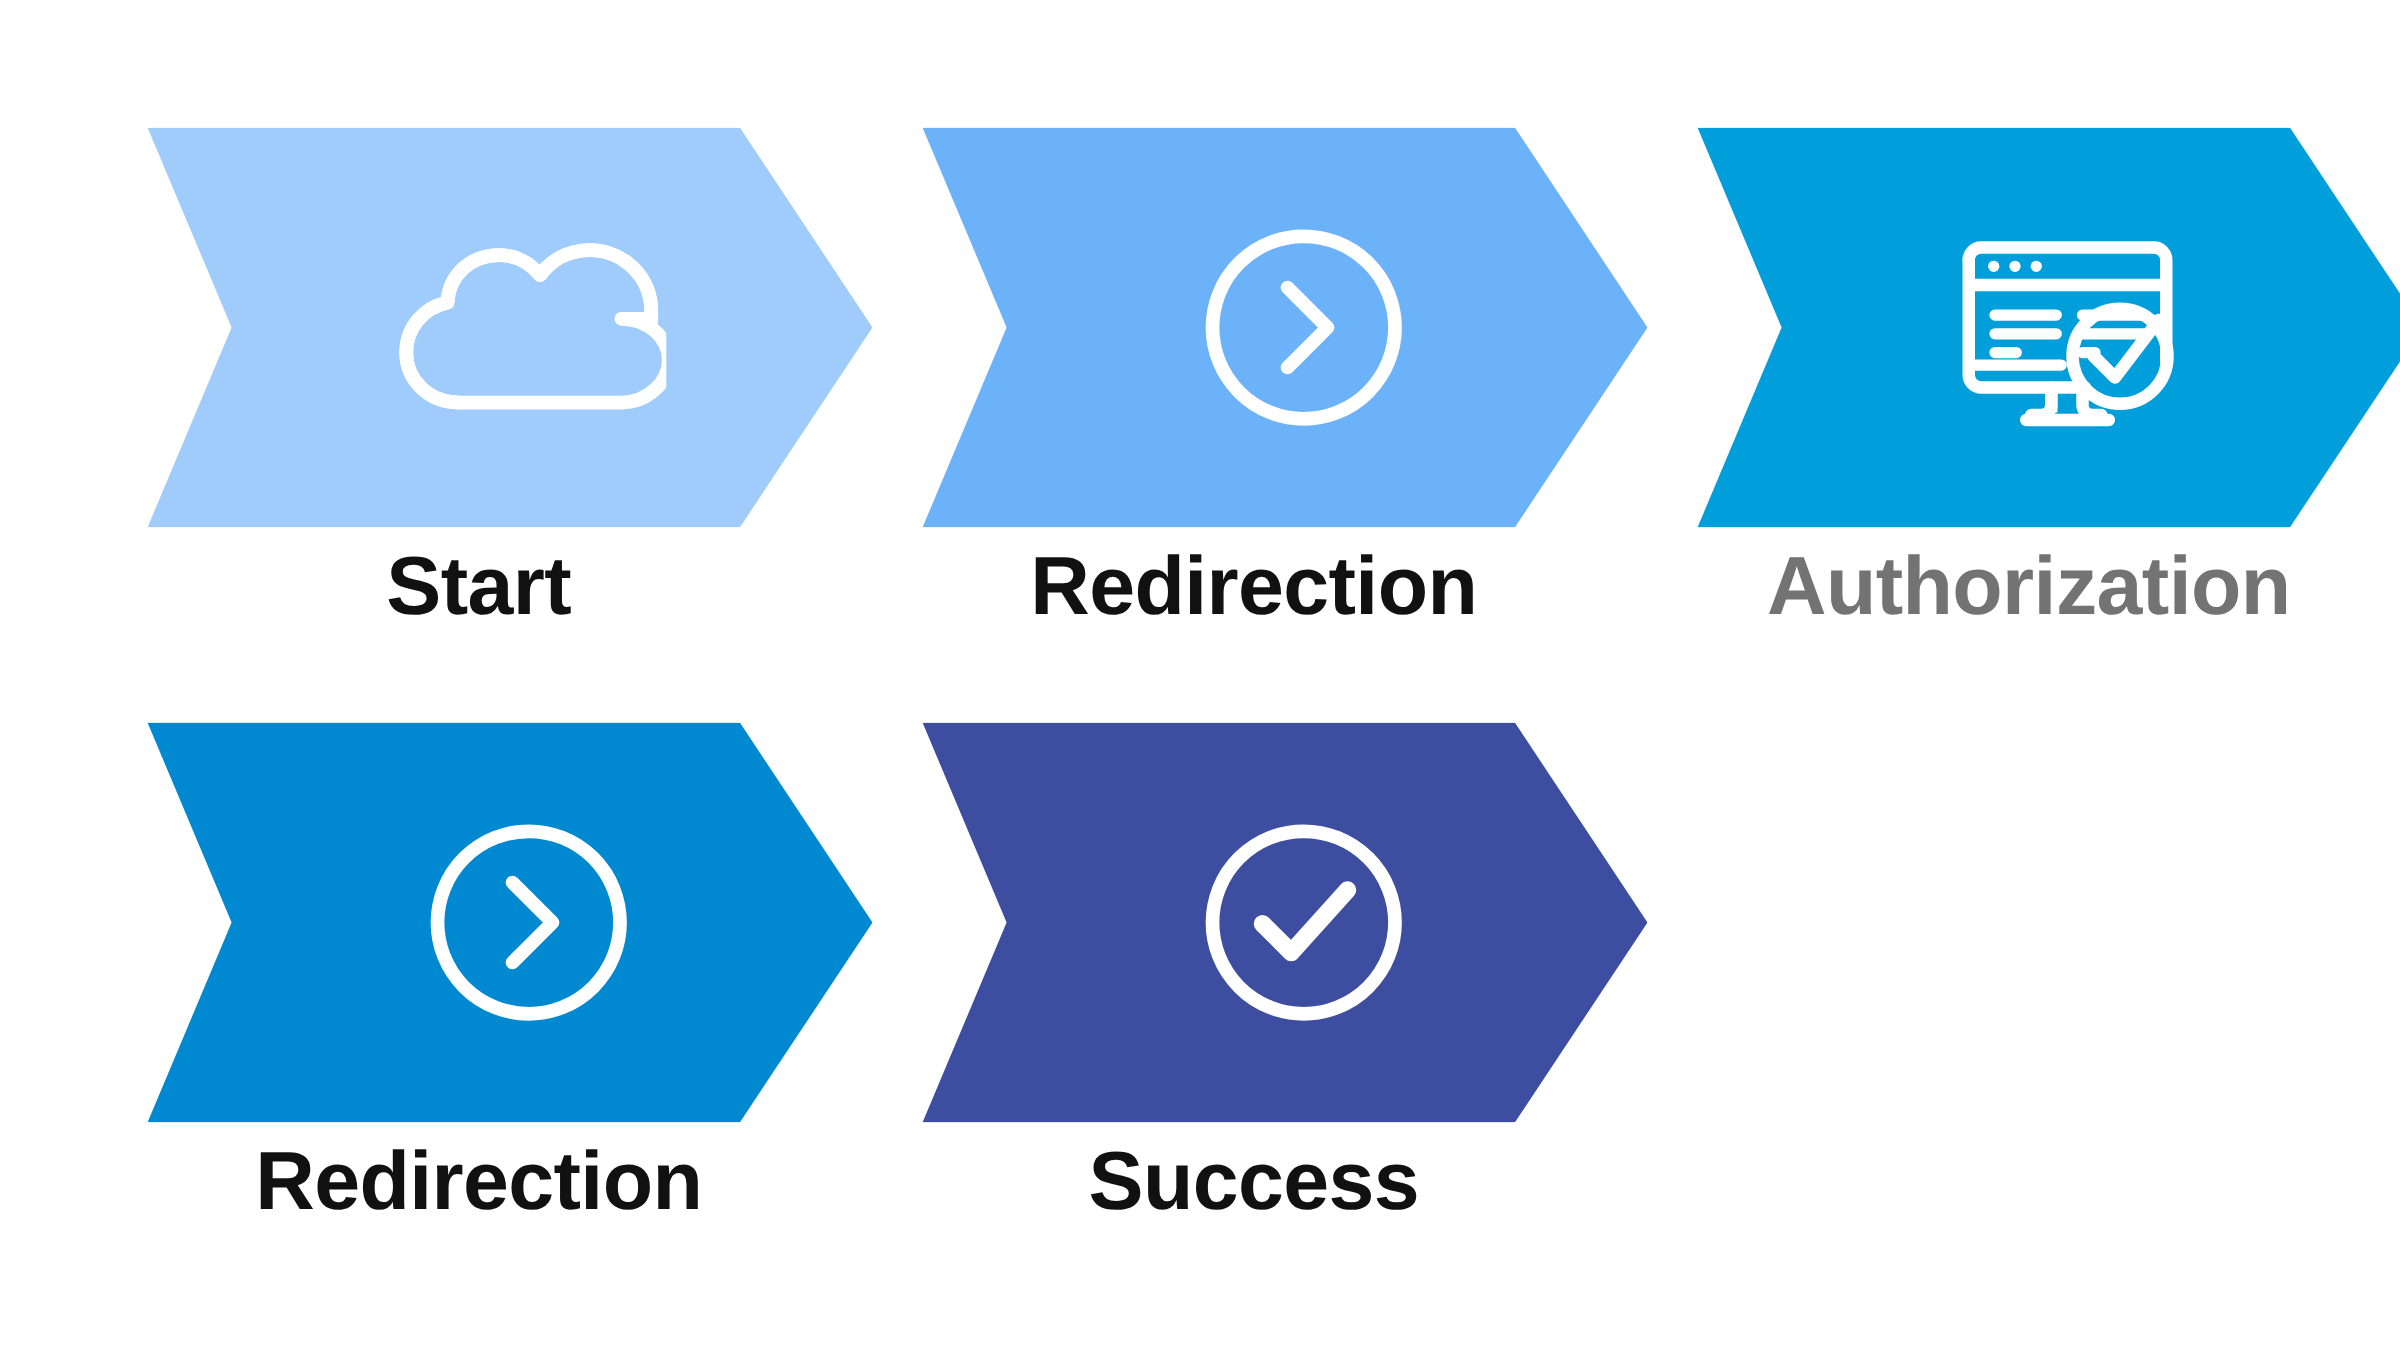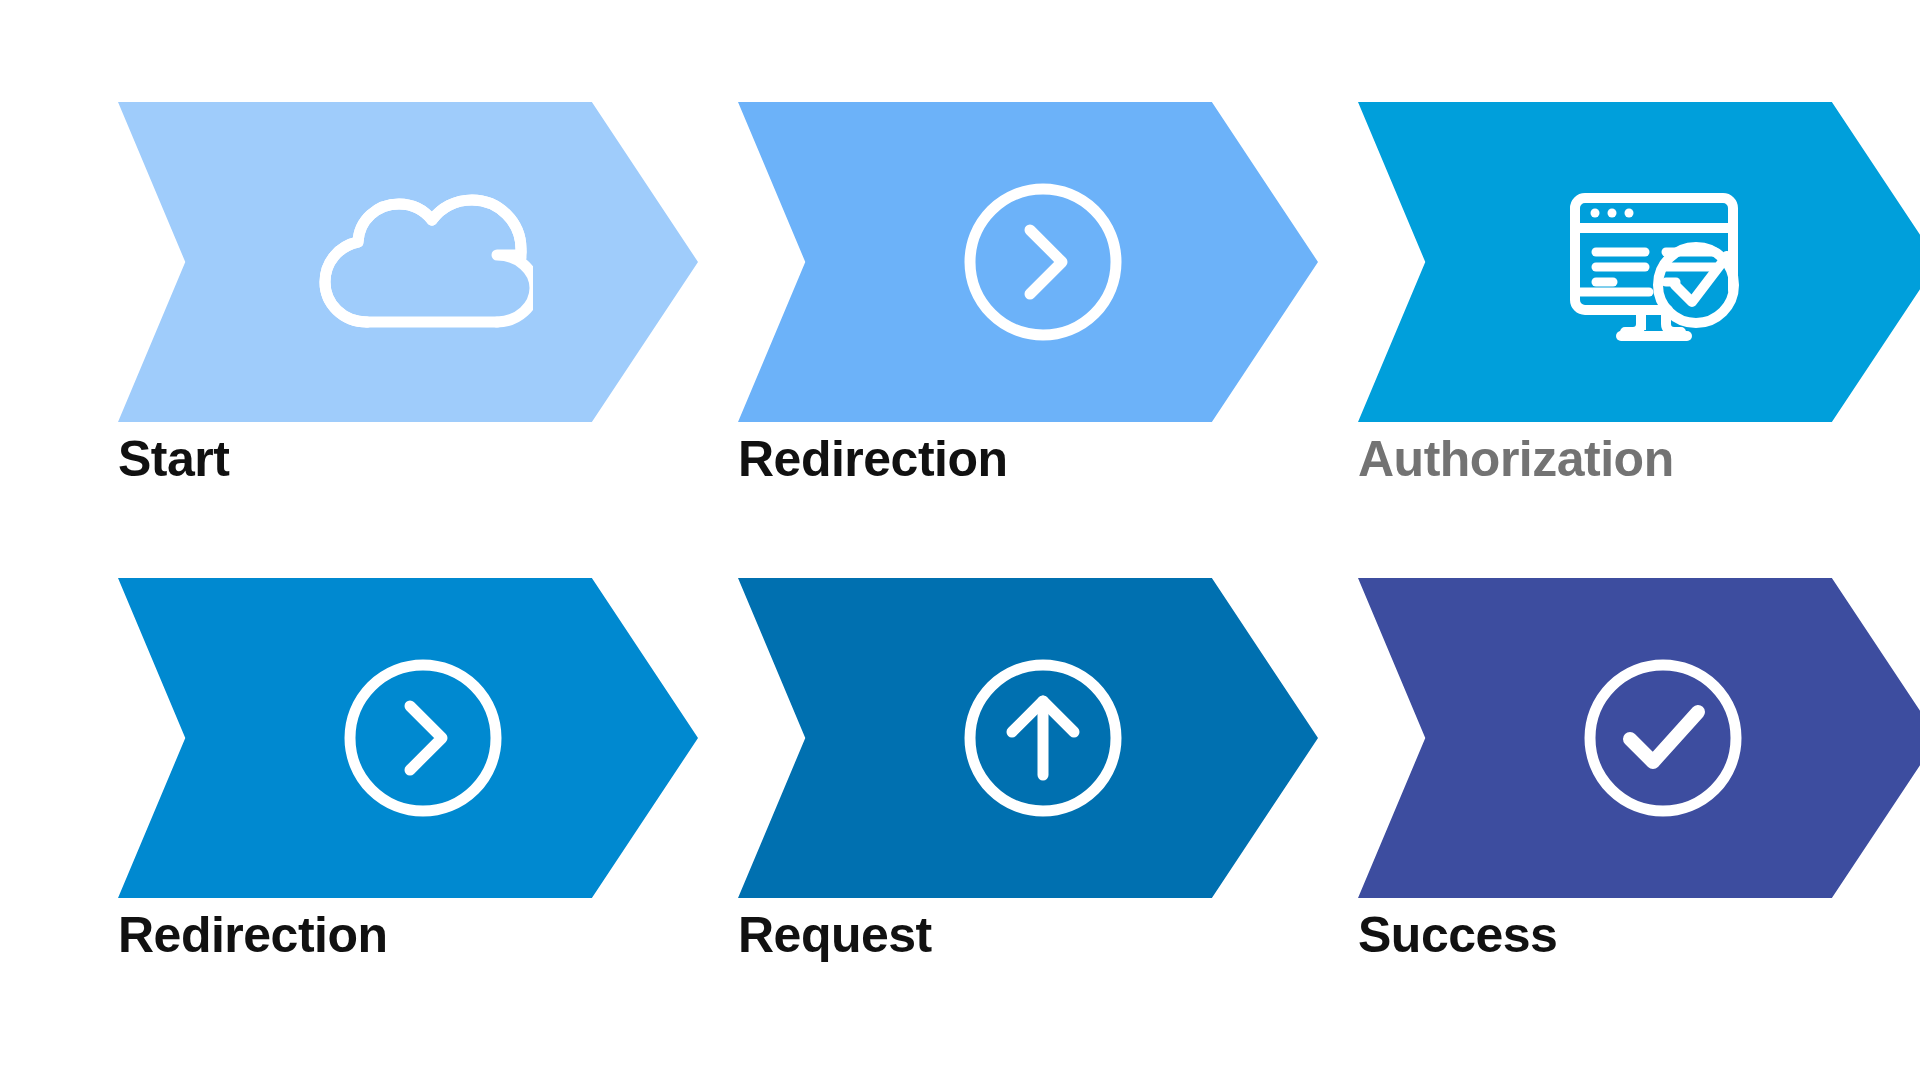--- a/index.html
+++ b/index.html
@@ -62,21 +62,22 @@
   }
   .chevron-icon svg {
     display: block;
   }
 
   .step-label {
     position: absolute;
     left: 0;
     width: 530px;
     top: 330px;
-    font-size: 50px;
+    text-align: center;
+    font-size: 66px;
     font-weight: bold;
     color: #111111;
     letter-spacing: -0.5px;
     line-height: 1.1;
     white-space: nowrap;
   }
 </style>
 </head>
 <body>
 
@@ -162,32 +163,20 @@
         <div class="chevron-icon">
           <svg width="170" height="170" viewBox="0 0 170 170" fill="none">
             <circle cx="85" cy="85" r="73" stroke="#ffffff" stroke-width="11" fill="none"></circle>
             <path d="M72 53 L104 85 L72 117" stroke="#ffffff" stroke-width="11" stroke-linecap="round" stroke-linejoin="round" fill="none"></path>
           </svg>
         </div>
       </div>
       <div class="step-label" style="color: rgb(17, 17, 17);">Redirection</div>
     </div>
 
-    <div class="step col-1">
-      <div class="chevron" style="background: rgb(0, 112, 176);">
-        <div class="chevron-icon">
-          <svg width="170" height="170" viewBox="0 0 170 170" fill="none">
-            <circle cx="85" cy="85" r="73" stroke="#ffffff" stroke-width="11" fill="none"></circle>
-            <path d="M85 122 L85 48" stroke="#ffffff" stroke-width="11" stroke-linecap="round" fill="none"></path>
-            <path d="M54 79 L85 48 L116 79" stroke="#ffffff" stroke-width="11" stroke-linecap="round" stroke-linejoin="round" fill="none"></path>
-          </svg>
-        </div>
-      </div>
-      <div class="step-label" style="color: rgb(17, 17, 17);">Request</div>
-    </div>
 
     <div class="step col-2">
       <div class="chevron" style="background: rgb(61, 77, 159);">
         <div class="chevron-icon">
           <svg width="170" height="170" viewBox="0 0 170 170" fill="none">
             <circle cx="85" cy="85" r="73" stroke="#ffffff" stroke-width="11" fill="none"></circle>
             <path d="M52 86 L75 109 L120 59" stroke="#ffffff" stroke-width="14" stroke-linecap="round" stroke-linejoin="round" fill="none"></path>
           </svg>
         </div>
       </div>

